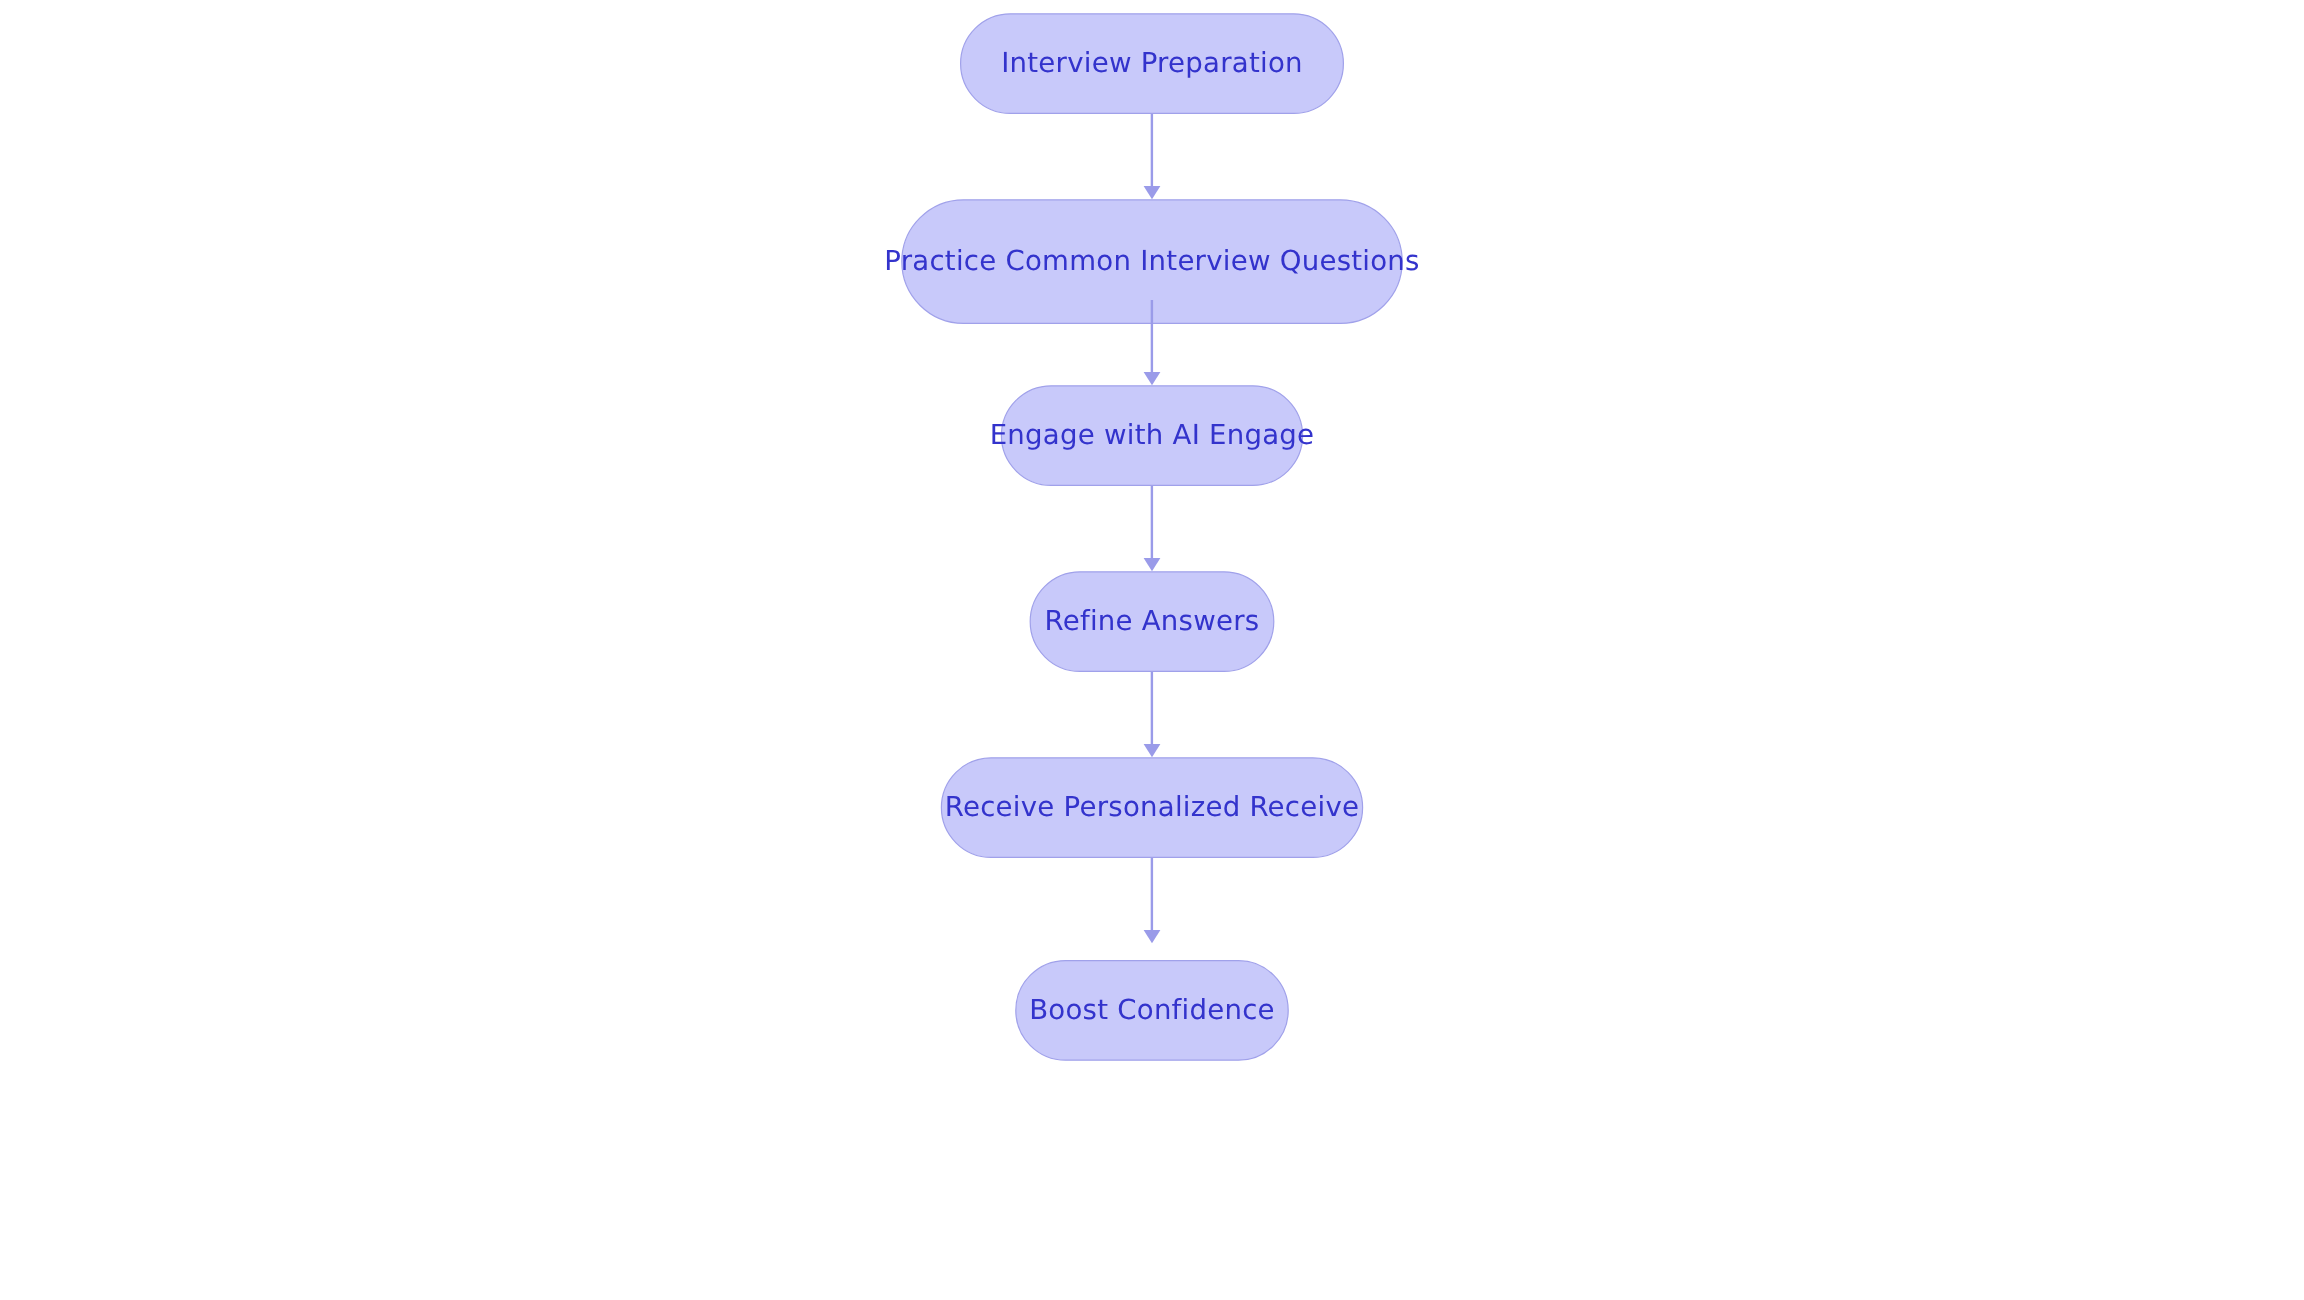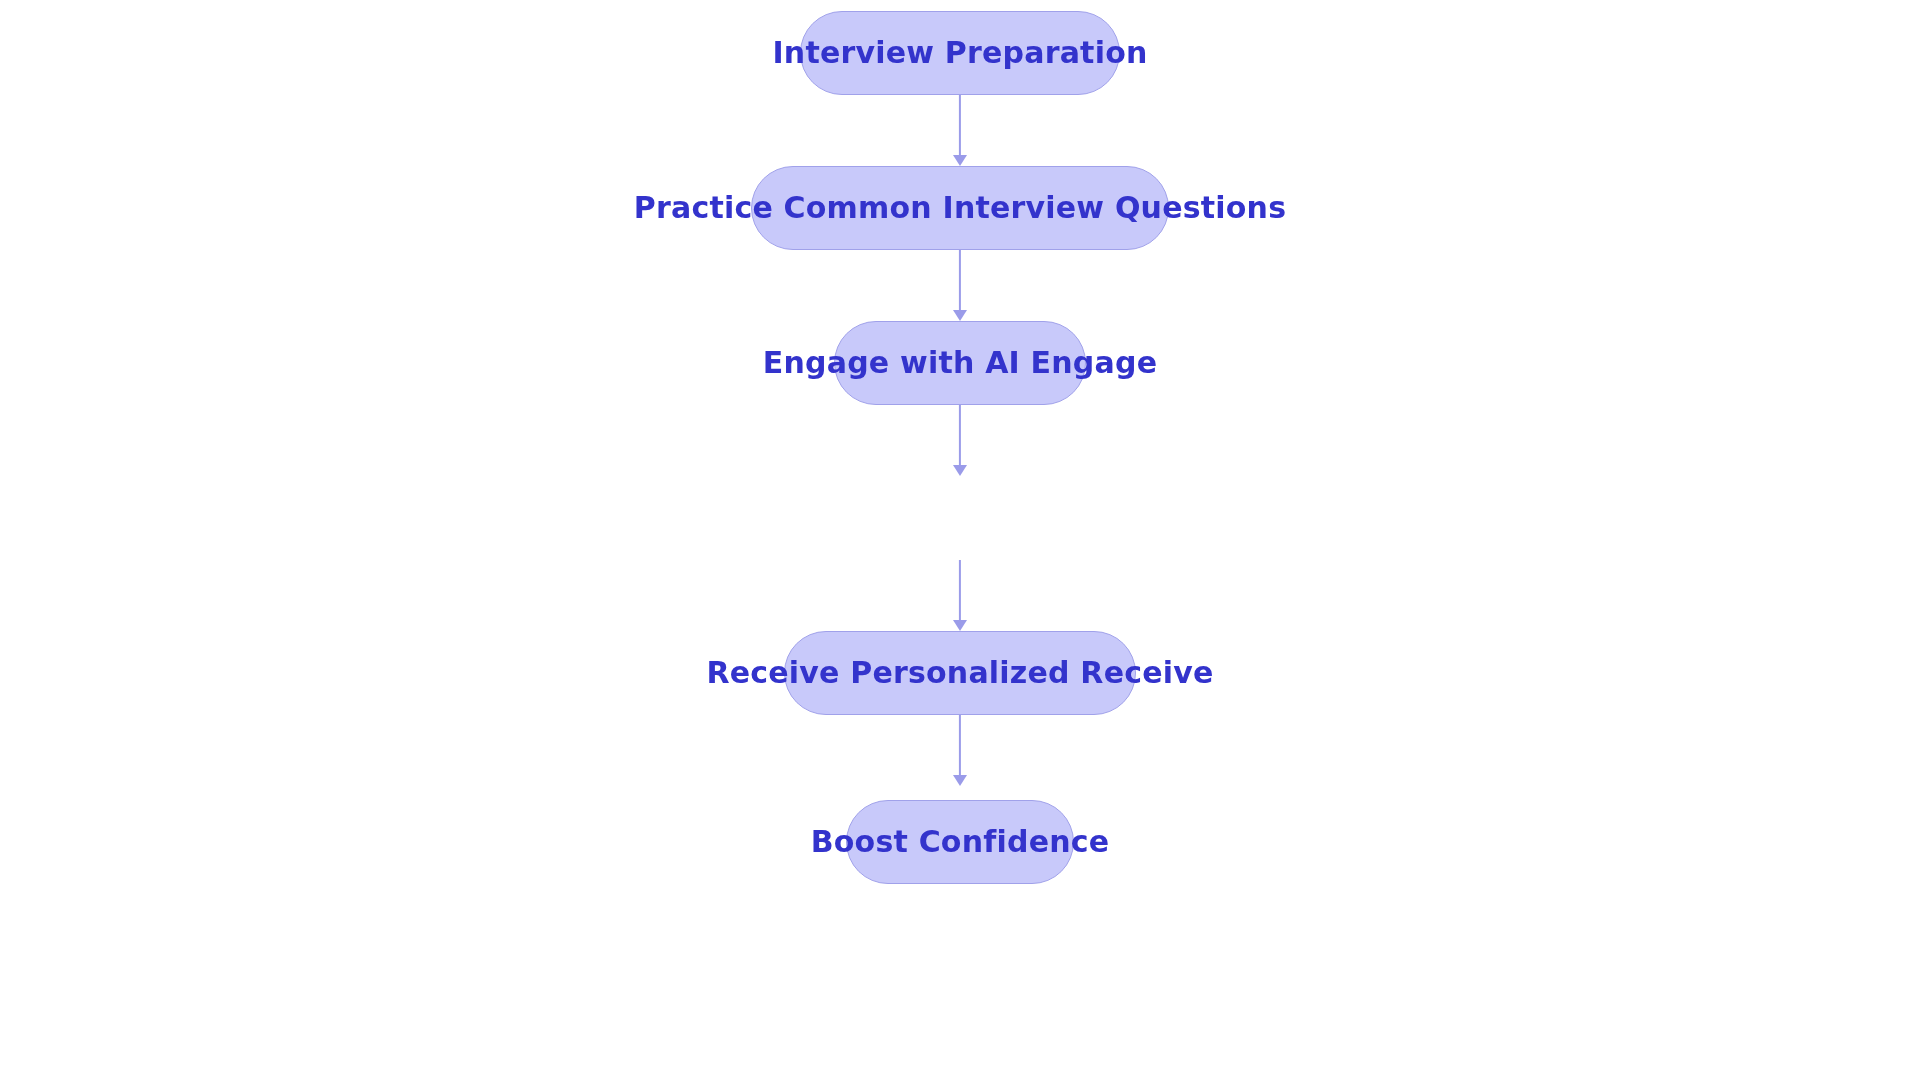--- a/index.html
+++ b/index.html
@@ -34,30 +34,30 @@
     background: #c8c9fa;
     border: 1.4px solid #a0a1ea;
     border-radius: 999px;
     white-space: nowrap;
     user-select: none;
   }
 
   .node-label {
     color: #3333cc;
     font-family: "DejaVu Sans", "Liberation Sans", sans-serif;
-    font-size: 30px;
-    font-weight: 700;
+    font-size: 23px;
+    font-weight: 400;
     letter-spacing: 0.2px;
     line-height: 1;
     white-space: nowrap;
   }
 
   
   .node-n0 { top: 11px;  width: 320px; height: 84px; }
-  .node-n1 { top: 166px; width: 418px; height: 84px; }
+  .node-n1 { top: 166px; width: 418px; height: 104px; }
   .node-n2 { top: 321px; width: 252px; height: 84px; }
   .node-n3 { top: 476px; width: 204px; height: 84px; }
   .node-n4 { top: 631px; width: 352px; height: 84px; }
   .node-n5 { top: 800px; width: 228px; height: 84px; }
 
   
   .connector {
     position: absolute;
     left: 50%;
     transform: translateX(-50%);
@@ -118,20 +118,23 @@
 
   <div class="node node-n2">
     <span class="node-label">Engage with AI Engage</span>
   </div>
 
   <div class="connector connector-e2">
     <div class="connector-line"></div>
     <div class="connector-head"></div>
   </div>
 
+  <div class="node node-n3">
+    <span class="node-label">Refine Answers</span>
+  </div>
 
   <div class="connector connector-e3">
     <div class="connector-line"></div>
     <div class="connector-head"></div>
   </div>
 
   <div class="node node-n4">
     <span class="node-label">Receive Personalized Receive</span>
   </div>
 

